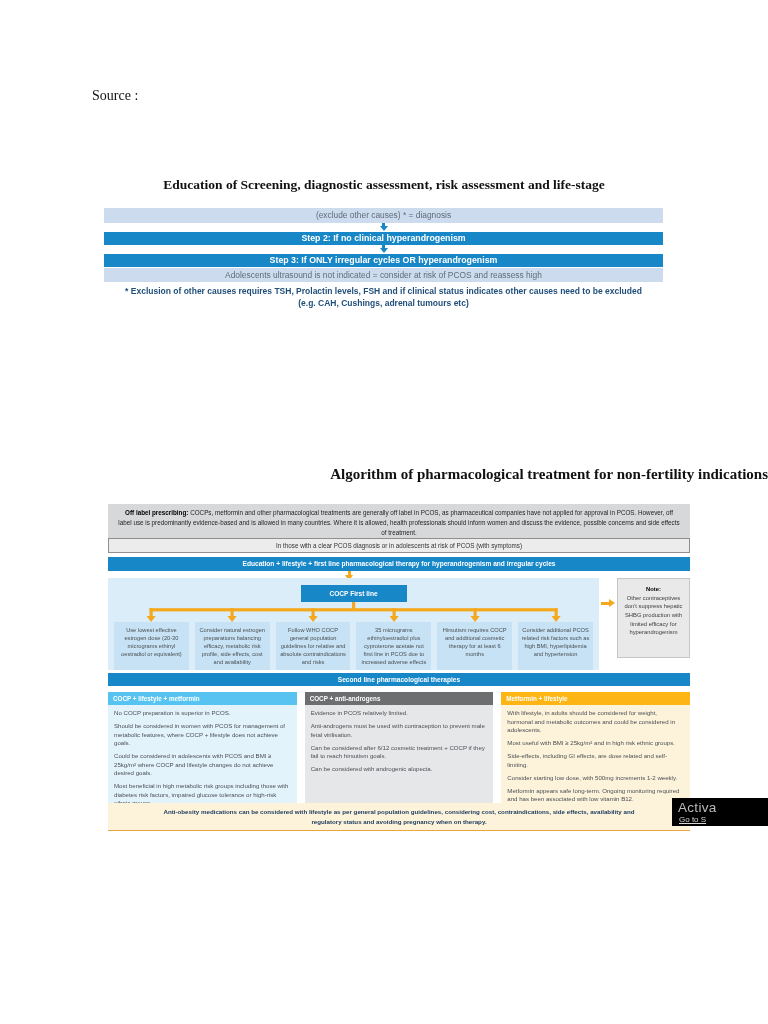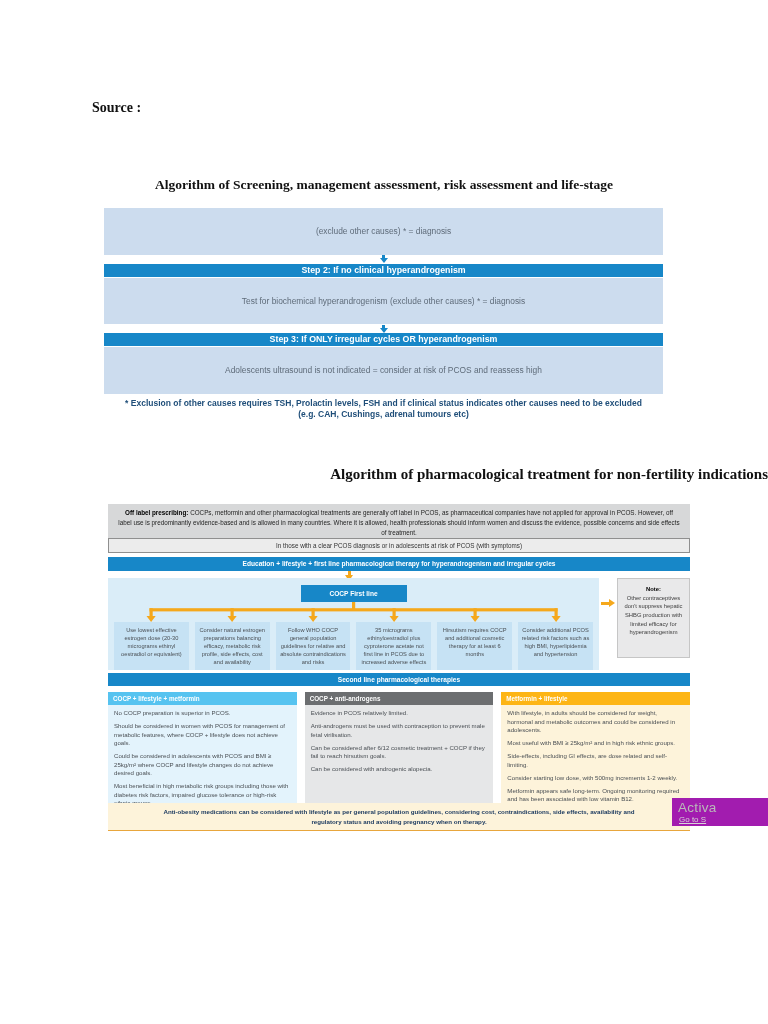--- a/index.html
+++ b/index.html
@@ -3,29 +3,29 @@
 <meta charset="utf-8">
 <style>
   html,body{margin:0;padding:0;}
   .page{
     position:relative;width:768px;height:1024px;background:#ffffff;
     font-family:"Liberation Sans",sans-serif;overflow:hidden;
   }
   .serif{font-family:"Liberation Serif",serif;}
 
   
-  .source-label{position:absolute;left:92px;top:100px;font-weight:bold;font-size:14px;color:#111;}
+  .source-label{position:absolute;left:92px;top:88px;font-weight:normal;font-size:14px;color:#111;}
   .source-para{position:absolute;left:92px;top:112px;width:580px;font-size:13.5px;line-height:1.45;color:#111;}
   .title1{position:absolute;left:0;top:177px;width:100%;text-align:center;font-weight:bold;font-size:13.5px;color:#111;}
   .title2{position:absolute;left:0;top:466px;width:100%;text-align:right;font-weight:bold;font-size:15px;color:#111;}
 
   
   .flow1{position:absolute;left:104px;top:207px;width:559px;}
   .f1-header{background:#1787c8;color:#fff;font-weight:bold;font-size:8.8px;line-height:13px;height:13px;text-align:center;}
-  .f1-row{background:#ccdcee;color:#5e6b79;font-size:8.4px;line-height:12.5px;text-align:center;margin-top:1px;padding:17px 0;}
+  .f1-row{background:#ccdcee;color:#5e6b79;font-size:8.4px;line-height:12.5px;text-align:center;margin-top:1px;padding:1px 0;}
   .f1-gap{height:9px;display:flex;align-items:center;justify-content:center;}
   .arr-blue{display:flex;flex-direction:column;align-items:center;}
   .arr-blue .stem{width:3px;height:3px;background:#1787c8;}
   .arr-blue .head{width:0;height:0;border-left:4px solid transparent;border-right:4px solid transparent;border-top:5px solid #1787c8;}
   .f1-footnote{margin-top:4px;text-align:center;font-weight:bold;font-size:8.5px;line-height:1.4;color:#1f4e79;}
 
   
   .flow2{position:absolute;left:108px;top:504px;width:582px;height:335px;font-size:6.2px;}
   .offlabel{position:absolute;left:0;right:0;top:0;background:#d7d8d9;color:#232323;
             font-size:6.3px;line-height:1.55;text-align:center;padding:4px 10px;box-sizing:border-box;}
@@ -67,42 +67,41 @@
   .col2 .col-header{background:#6c6e70;}
   .col2 .col-body{background:#e6e7e8;}
   .col3 .col-header{background:#fdb515;}
   .col3 .col-body{background:#fdf3da;}
 
   .bottombar{position:absolute;left:0;right:0;top:299px;background:#fdf3da;border-bottom:1.5px solid #e8a63d;
              color:#17365d;font-weight:bold;font-size:6.2px;line-height:1.55;text-align:center;
              padding:4px 40px;box-sizing:border-box;}
 
   
-  .watermark{position:absolute;left:672px;top:798px;width:96px;height:28px;background:#a21caf;overflow:hidden;}
+  .watermark{position:absolute;left:672px;top:798px;width:96px;height:28px;background:#000000;overflow:hidden;}
   .wm1{font-size:13.5px;color:#b9b9b9;letter-spacing:.3px;margin:2px 0 0 6px;white-space:nowrap;}
   .wm2{font-size:8px;color:#d6d6d6;margin:0 0 0 7px;white-space:nowrap;text-decoration:underline;}
 </style>
 </head>
 <body>
 
 <div class="page">
 
   <div class="source-label serif">Source :</div>
-  <div class="title1 serif">Algorithm  of Screening, management assessment, risk assessment and life-stage</div>
+  <div class="title1 serif">Education  of Screening, diagnostic assessment, risk assessment and life-stage</div>
 
   <div class="flow1">
     <div class="f1-row">(exclude other causes) * = diagnosis</div>
     <div class="f1-gap">
       <span class="arr-blue">
           <span class="stem"></span>
           <span class="head"></span>
         </span>
     </div>
     <div class="f1-header">Step 2: If no clinical hyperandrogenism</div>
-    <div class="f1-row">Test for biochemical hyperandrogenism (exclude other causes) * = diagnosis</div>
     <div class="f1-gap">
       <span class="arr-blue">
           <span class="stem"></span>
           <span class="head"></span>
         </span>
     </div>
     <div class="f1-header">Step 3: If ONLY irregular cycles OR hyperandrogenism</div>
     <div class="f1-row">
       <div>Adolescents ultrasound is not indicated = consider at risk of PCOS and reassess high</div>
     </div>

